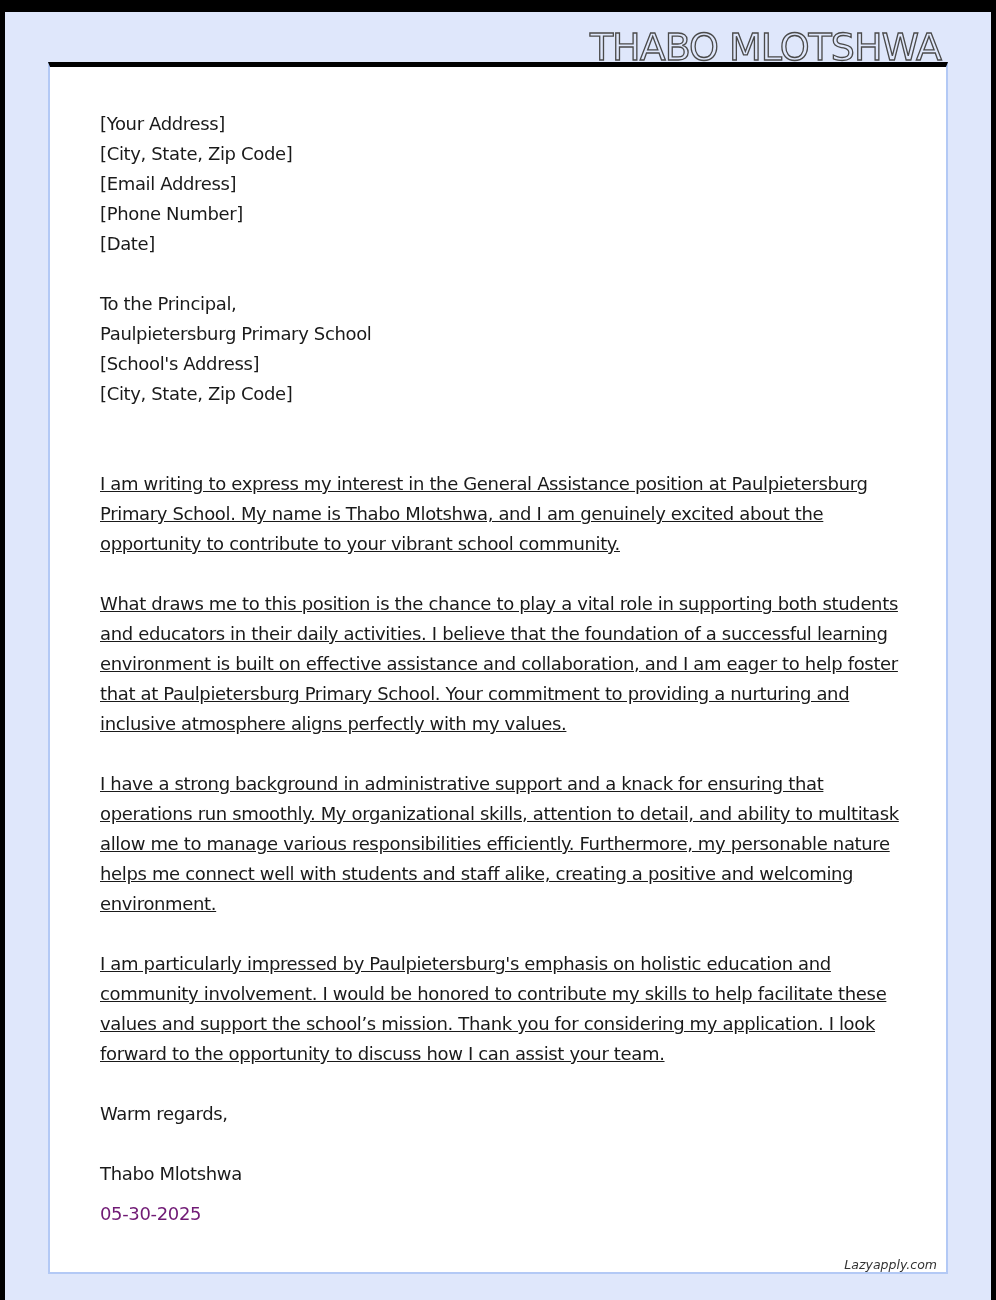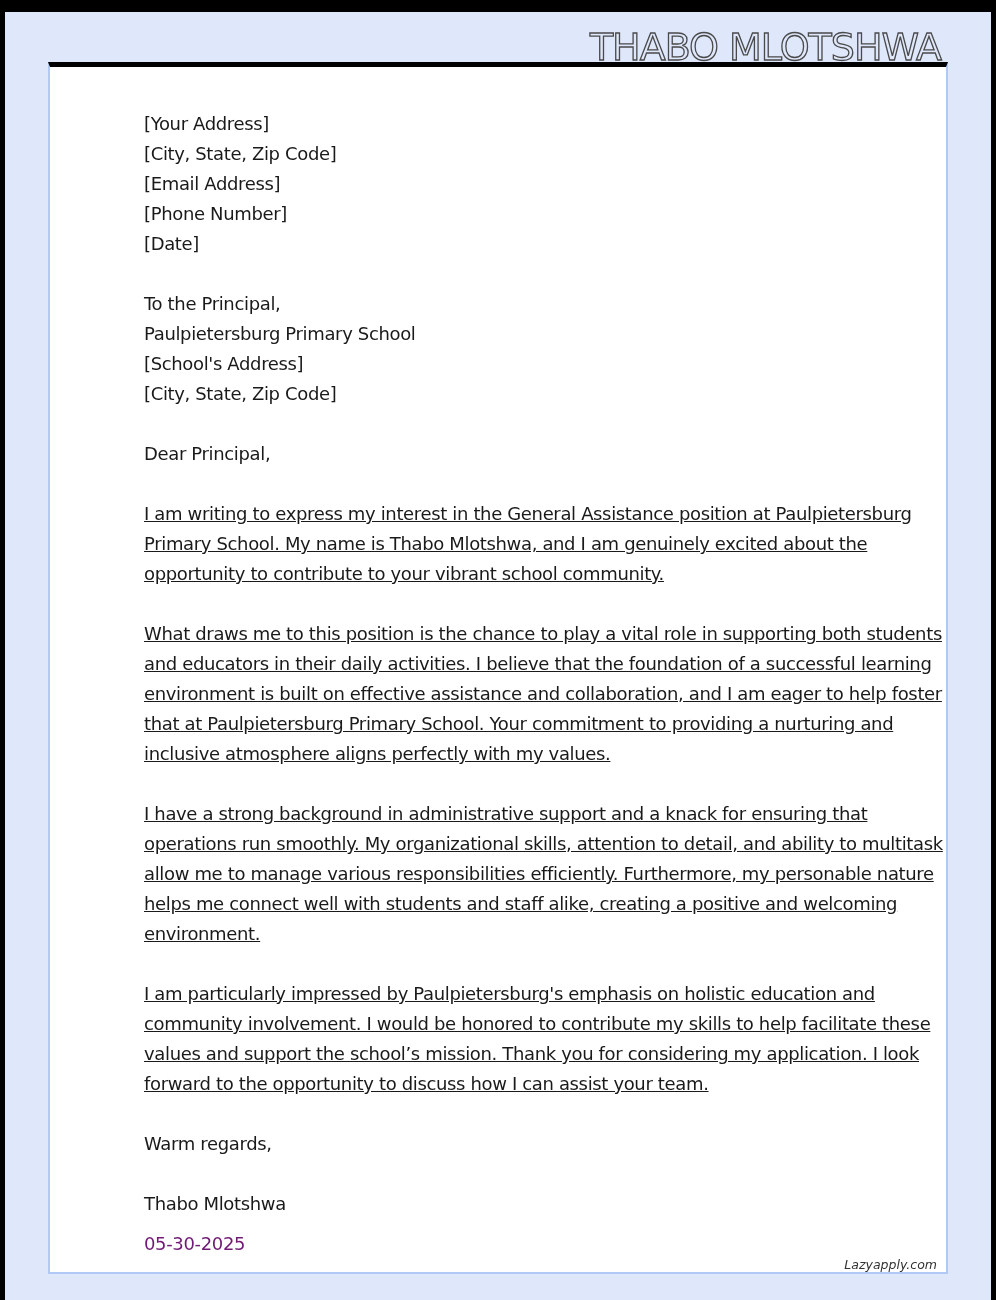--- a/index.html
+++ b/index.html
@@ -41,21 +41,20 @@
     }
     .content {
       position: absolute;
       left: 50px; top: 42px;
       width: 800px;
       font-family: "DejaVu Sans", "Liberation Sans", sans-serif;
       font-size: 18px;
       line-height: 30px;
       color: #1a1a1a;
       letter-spacing: -0.35px;
-      margin-left: 44px;
     }
     .line { display: block; white-space: nowrap; }
     .gap { display: block; height: 30px; }
     .para { display: block; margin: 0; text-decoration: underline; }
     .sig-date { color: #701a75; display: block; margin-top: 10px; }
     .footer-brand {
       position: absolute;
       right: 9px; bottom: 0px;
       font-size: 12.5px;
       color: #333;
@@ -84,21 +83,20 @@
 
       <div>
         <span class="line">To the Principal,</span>
         <span class="line">Paulpietersburg Primary School</span>
         <span class="line">[School's Address]</span>
         <span class="line">[City, State, Zip Code]</span>
       </div>
 
       <span class="gap"></span>
 
-      <span class="line">Dear Principal,</span>
 
       <span class="gap"></span>
 
       <p class="para">I am writing to express my interest in the General Assistance position at Paulpietersburg Primary School. My name is Thabo Mlotshwa, and I am genuinely excited about the opportunity to contribute to your vibrant school community.</p>
       <span class="gap"></span>
       <p class="para">What draws me to this position is the chance to play a vital role in supporting both students and educators in their daily activities. I believe that the foundation of a successful learning environment is built on effective assistance and collaboration, and I am eager to help foster that at Paulpietersburg Primary School. Your commitment to providing a nurturing and inclusive atmosphere aligns perfectly with my values.</p>
       <span class="gap"></span>
       <p class="para">I have a strong background in administrative support and a knack for ensuring that operations run smoothly. My organizational skills, attention to detail, and ability to multitask allow me to manage various responsibilities efficiently. Furthermore, my personable nature helps me connect well with students and staff alike, creating a positive and welcoming environment.</p>
       <span class="gap"></span>
       <p class="para">I am particularly impressed by Paulpietersburg's emphasis on holistic education and community involvement. I would be honored to contribute my skills to help facilitate these values and support the school’s mission. Thank you for considering my application. I look forward to the opportunity to discuss how I can assist your team.</p>

